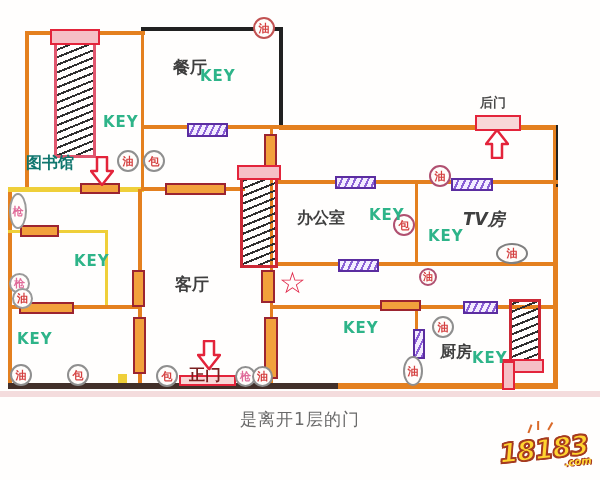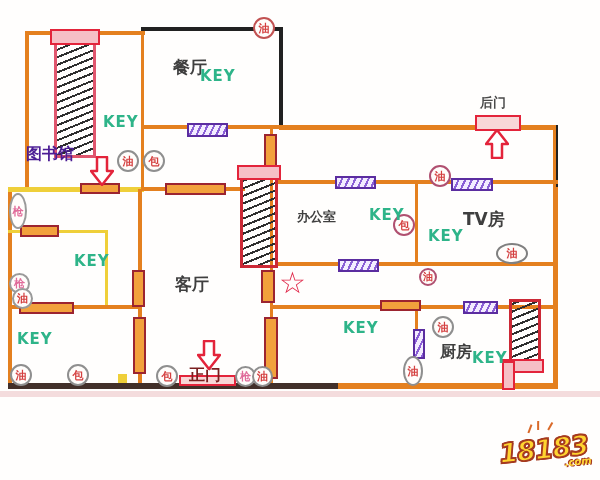--- a/index.html
+++ b/index.html
@@ -104,25 +104,25 @@
       <div class="item" style="left: 67px; top: 364px; width: 22px; height: 22px; border: 2px solid rgb(143, 143, 143); color: rgb(212, 63, 63); font-size: 11px;">包</div>
       <div class="item" style="left: 156px; top: 365px; width: 22px; height: 22px; border: 2px solid rgb(143, 143, 143); color: rgb(212, 63, 63); font-size: 11px;">包</div>
       <div class="item" style="left: 235px; top: 366px; width: 21px; height: 21px; border: 2px solid rgb(143, 143, 143); color: rgb(224, 106, 154); font-size: 11px;">枪</div>
       <div class="item" style="left: 252px; top: 366px; width: 21px; height: 21px; border: 2px solid rgb(143, 143, 143); color: rgb(212, 63, 63); font-size: 11px;">油</div>
       <div class="item" style="left: 393px; top: 214px; width: 22px; height: 22px; border: 2px solid rgb(176, 80, 112); color: rgb(212, 63, 63); font-size: 11px;">包</div>
       <div class="item" style="left: 429px; top: 165px; width: 22px; height: 22px; border: 2px solid rgb(176, 80, 112); color: rgb(212, 63, 63); font-size: 11px;">油</div>
       <div class="item" style="left: 496px; top: 243px; width: 32px; height: 21px; border: 2px solid rgb(128, 128, 128); color: rgb(212, 63, 63); font-size: 11px;">油</div>
       <div class="item" style="left: 419px; top: 268px; width: 18px; height: 18px; border: 2px solid rgb(176, 80, 112); color: rgb(212, 63, 63); font-size: 10px;">油</div>
       <div class="item" style="left: 432px; top: 316px; width: 22px; height: 22px; border: 2px solid rgb(143, 143, 143); color: rgb(212, 63, 63); font-size: 11px;">油</div>
       <div class="item" style="left: 403px; top: 356px; width: 20px; height: 30px; border: 2px solid rgb(143, 143, 143); color: rgb(212, 63, 63); font-size: 11px;">油</div>
-      <div class="room-label" style="left: 26px; top: 144px; font-size: 16px; color: #4c1d95;">图书馆</div>
+      <div class="room-label" style="left: 26px; top: 153px; font-size: 16px; color: #0f766e;">图书馆</div>
       <div class="room-label" style="left: 173px; top: 56px; font-size: 17px; color: rgb(63, 63, 63);">餐厅</div>
       <div class="room-label" style="left: 480px; top: 94px; font-size: 13px; color: rgb(74, 74, 74);">后门</div>
-      <div class="room-label" style="left: 297px; top: 208px; font-size: 13px; color: rgb(63, 63, 63);">办公室</div>
-      <div class="room-label" style="left: 463px; top: 208px; font-size: 17px; color: rgb(63, 63, 63);">TV房</div>
+      <div class="room-label" style="left: 297px; top: 208px; font-size: 16px; color: rgb(63, 63, 63);">办公室</div>
+      <div class="room-label" style="left: 463px; top: 208px; font-size: 17px; color: rgb(63, 63, 63); font-style: italic;">TV房</div>
       <div class="room-label" style="left: 175px; top: 273px; font-size: 17px; color: rgb(63, 63, 63);">客厅</div>
       <div class="room-label" style="left: 440px; top: 342px; font-size: 16px; color: rgb(63, 63, 63);">厨房</div>
       <div class="room-label" style="left: 189px; top: 365px; font-size: 16px; color: rgb(122, 31, 31);">正门</div>
       <div class="key-label" style="left: 103px; top: 113px;">KEY</div>
       <div class="key-label" style="left: 200px; top: 67px;">KEY</div>
       <div class="key-label" style="left: 369px; top: 206px;">KEY</div>
       <div class="key-label" style="left: 428px; top: 227px;">KEY</div>
       <div class="key-label" style="left: 74px; top: 252px;">KEY</div>
       <div class="key-label" style="left: 17px; top: 330px;">KEY</div>
       <div class="key-label" style="left: 343px; top: 319px;">KEY</div>
@@ -133,20 +133,21 @@
       <div class="arrow" style="left: 485px; top: 129px;"><svg width="24" height="30" viewBox="0 0 24 30">
           <polygon points="7,29 17,29 17,15 23,15 12,1 1,15 7,15" fill="#ffffff" stroke="#e3243b" stroke-width="2.5" stroke-linejoin="round"></polygon>
         </svg></div>
       <div class="arrow" style="left: 197px; top: 340px;"><svg width="24" height="30" viewBox="0 0 24 30">
           <polygon points="7,1 17,1 17,15 23,15 12,29 1,15 7,15" fill="#ffffff" stroke="#e3243b" stroke-width="2.5" stroke-linejoin="round"></polygon>
         </svg></div>
       <div class="star" style="left: 279px; top: 268px;">☆</div>
     </div>
 
   <div id="caption">
+    <div>是离开1层的门</div>
   </div>
 
   <div id="logo">
     <svg id="logo-rays" width="34" height="16" viewBox="0 0 34 16">
       <path d="M4 14 L8 6" stroke="#d96a2a" stroke-width="2" fill="none"></path>
       <path d="M14 12 L15 3" stroke="#d96a2a" stroke-width="2" fill="none"></path>
       <path d="M24 13 L29 6" stroke="#d96a2a" stroke-width="2" fill="none"></path>
     </svg>
     <span id="logo-text">18183</span>
     <span id="logo-suffix">.com</span>

